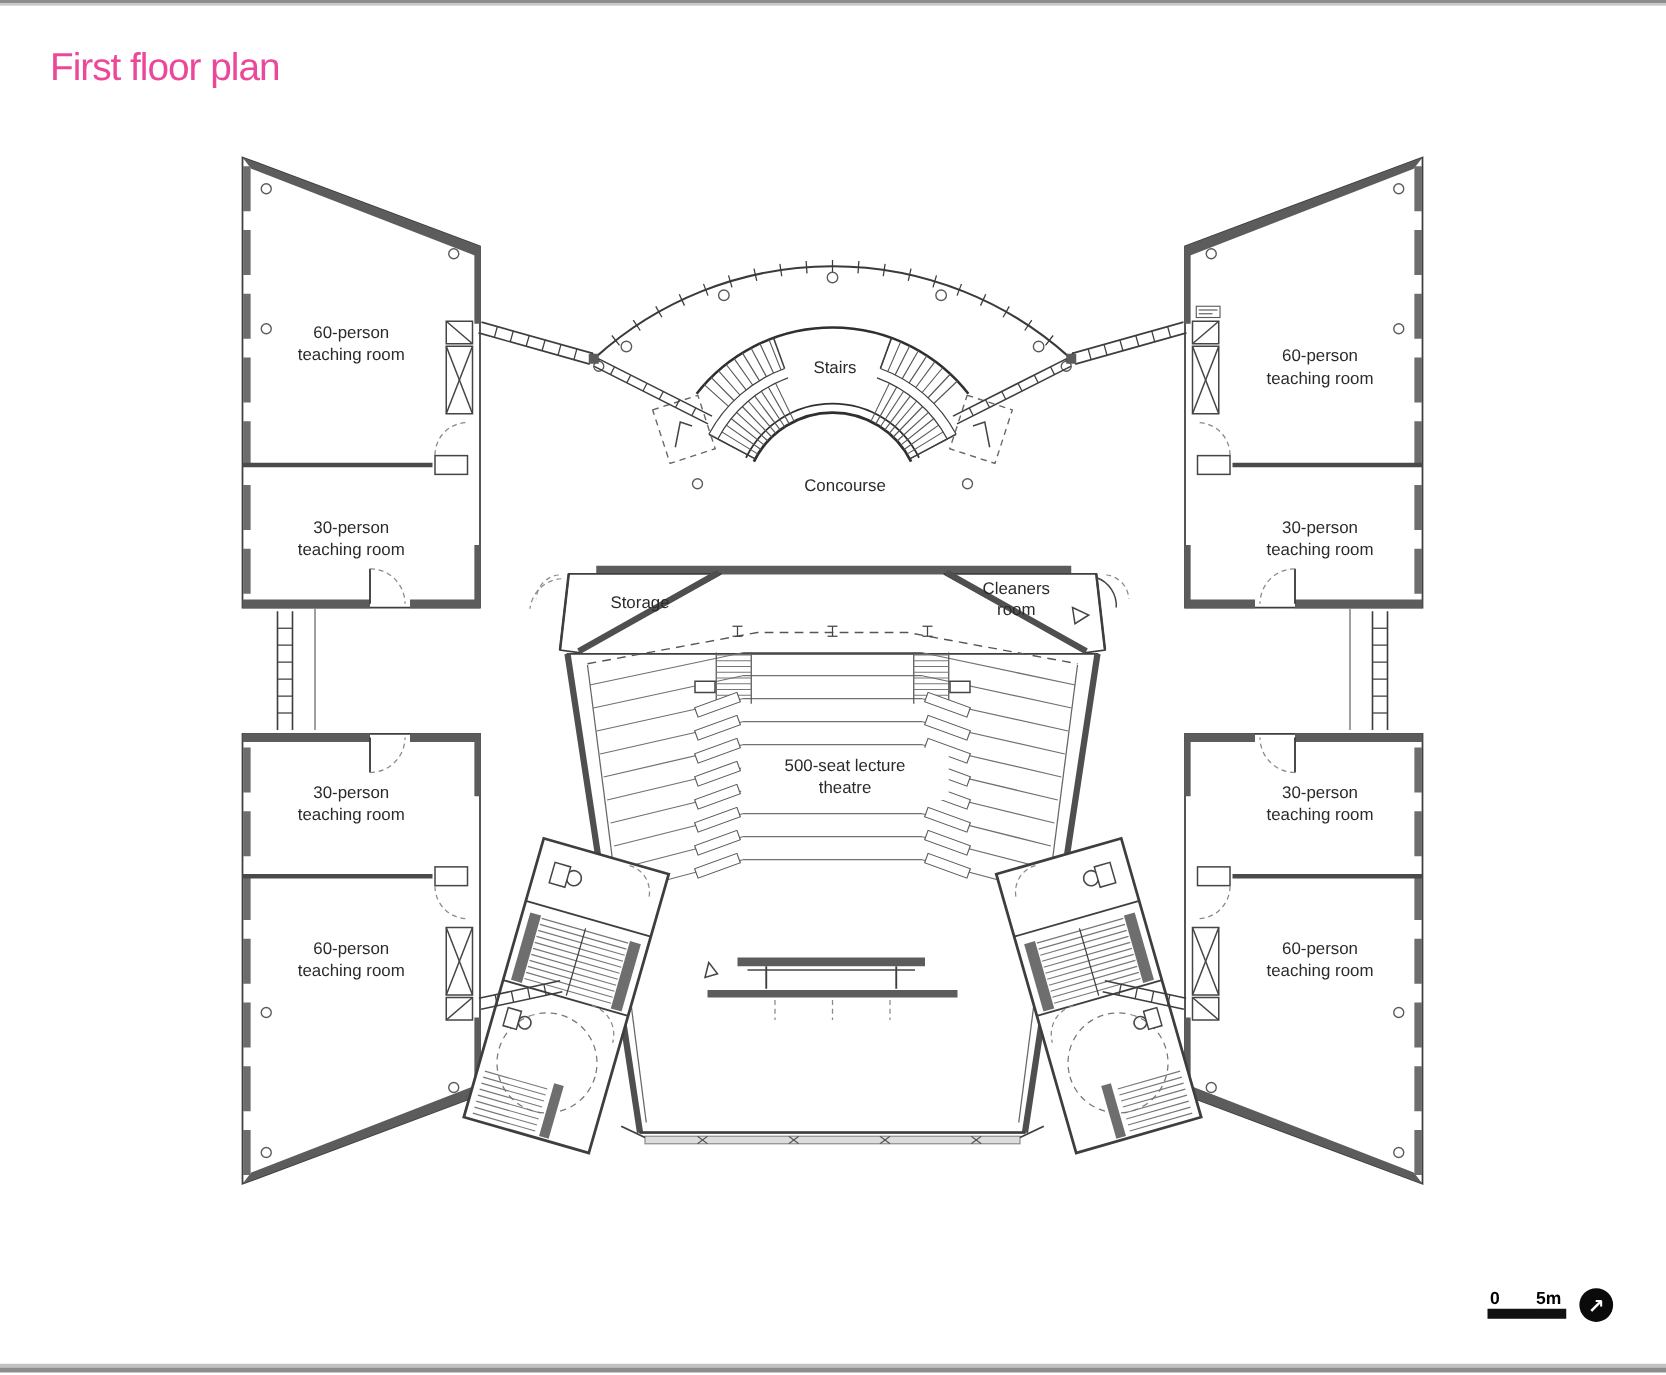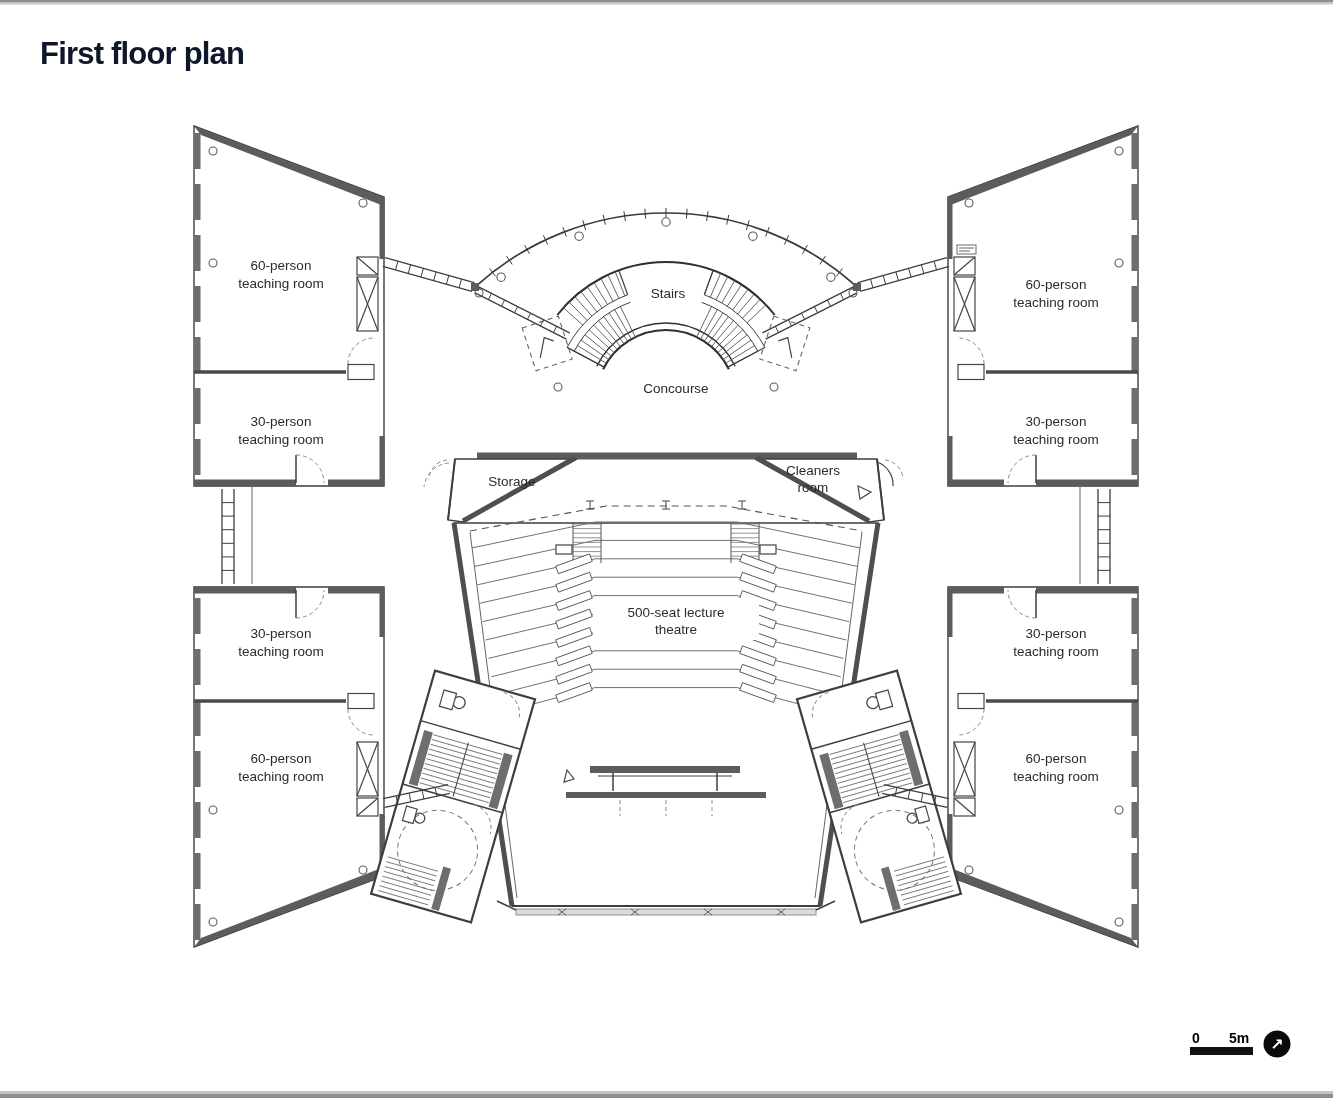--- a/index.html
+++ b/index.html
@@ -1,19 +1,19 @@
 <!DOCTYPE html>
 <html><head>
 <meta charset="utf-8">
 <style>
   html,body{margin:0;padding:0;background:#fff;}
   body{width:1333px;height:1100px;position:relative;overflow:hidden;
        font-family:"Liberation Sans",sans-serif;}
-  .title{position:absolute;left:40px;top:36px;font-size:31px;font-weight:700;
-         letter-spacing:-0.8px;color:#0f172a;}
+  .title{position:absolute;left:40px;top:36px;font-size:31px;font-weight:400;
+         letter-spacing:-0.8px;color:#ec4899;}
   svg{position:absolute;left:0;top:0;}
   
   .roomoutline{fill:#fff;stroke:#3e3e3e;stroke-width:1.4;}
   .wall{fill:#5c5c5c;}
   .winwall{stroke:#6d6d6d;stroke-width:6;stroke-dasharray:36 15;fill:none;}
   .wall7{stroke:#5c5c5c;stroke-width:7;fill:none;}
   .wall5{stroke:#4f4f4f;stroke-width:5;fill:none;}
   .wall4{stroke:#4a4a4a;stroke-width:3.5;fill:none;}
   .leaf{fill:#fff;stroke:#454545;stroke-width:1.2;}
   .leaf2{fill:#fff;stroke:#5a5a5a;stroke-width:0.9;}

